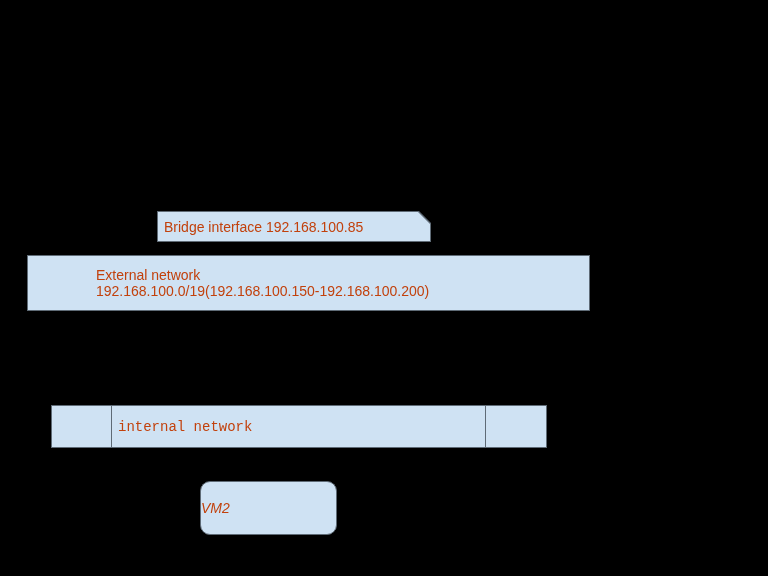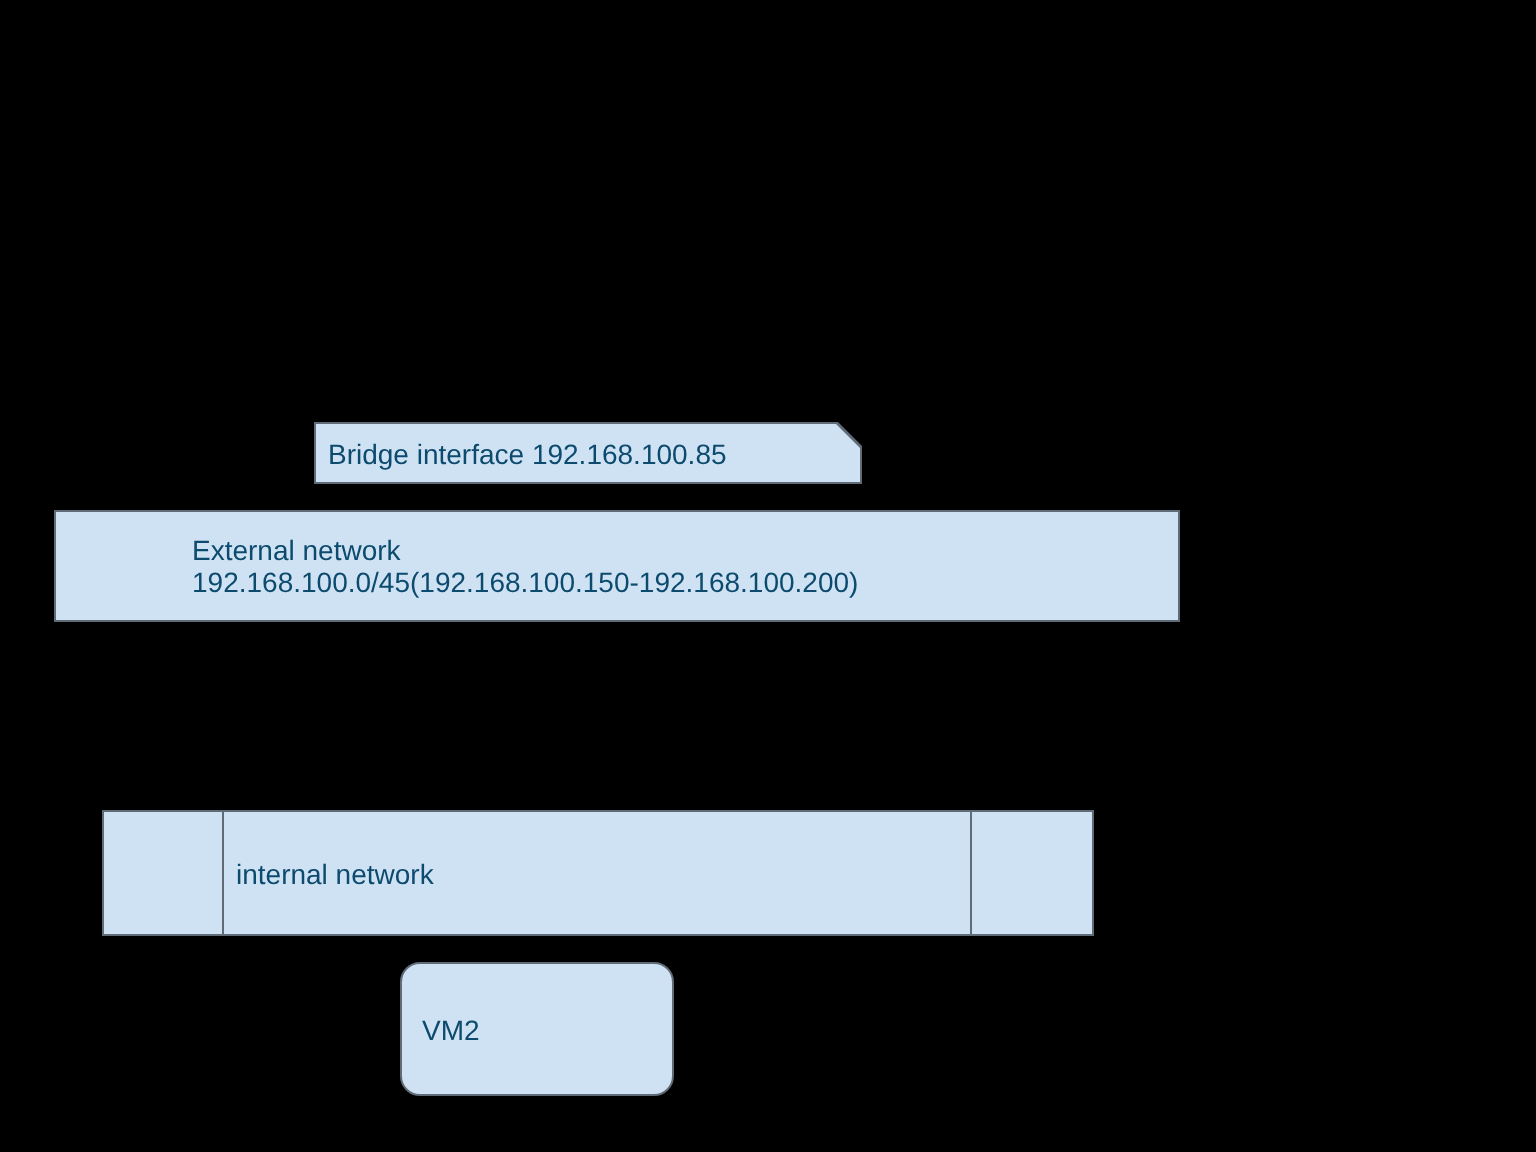--- a/index.html
+++ b/index.html
@@ -7,21 +7,21 @@
     padding: 0;
     background: #000000;
   }
   .canvas {
     position: relative;
     width: 768px;
     height: 576px;
     background: #000000;
     overflow: hidden;
     font-family: "Liberation Sans", sans-serif;
-    color: #0c4a6e;
+    color: #c2410c;
   }
 
   
   .card {
     position: absolute;
     left: 157px;
     top: 211px;
     width: 274px;
     height: 31px;
     background: #5f6b76; 
@@ -69,21 +69,21 @@
     flex-direction: column;
     justify-content: center;
     padding-left: 6px;
     box-sizing: border-box;
     white-space: nowrap;
     overflow: hidden;
   }
   .netbox.external { left: 27px;  top: 255px; width: 563px; height: 56px; align-items: center; }
   .netbox.external .port-left  { width: 62px; }
   .netbox.external .port-right { width: 63px; }
-  .netbox.internal { left: 51px;  top: 405px; width: 496px; height: 63px; }
+  .netbox.internal { left: 51px;  top: 405px; width: 496px; height: 43px; font-family: Liberation Mono, monospace; }
   .netbox.internal .port-left  { width: 60px; }
   .netbox.internal .port-right { width: 61px; }
 
   
   .vmnode {
     position: absolute;
     background: #cfe2f3;
     border: 1px solid #5f6b76;
     box-sizing: border-box;
     display: flex;
@@ -96,41 +96,41 @@
     top: 231px;
     width: 148px;
     height: 46px;
     border-radius: 8px;
     padding-left: 12px;
   }
   .vmnode.vm2 {
     left: 200px;
     top: 481px;
     width: 137px;
-    height: 67px;
+    height: 54px;
     border-radius: 10px;
-    padding-left: 10px;
+    font-style: italic;
   }
 </style>
 </head>
 <body>
 
 <div class="canvas">
 
   <div class="card">
     <div class="card-fill">
       <span>Bridge interface 192.168.100.85</span>
     </div>
   </div>
 
   <div class="netbox external">
     <div class="port-left"></div>
     <div class="body">
       <span>External network</span>
-      <span>192.168.100.0/45(192.168.100.150-192.168.100.200)</span>
+      <span>192.168.100.0/19(192.168.100.150-192.168.100.200)</span>
     </div>
     <div class="port-right"></div>
   </div>
 
 
   <div class="netbox internal">
     <div class="port-left"></div>
     <div class="body">
       <span>internal network</span>
     </div>

